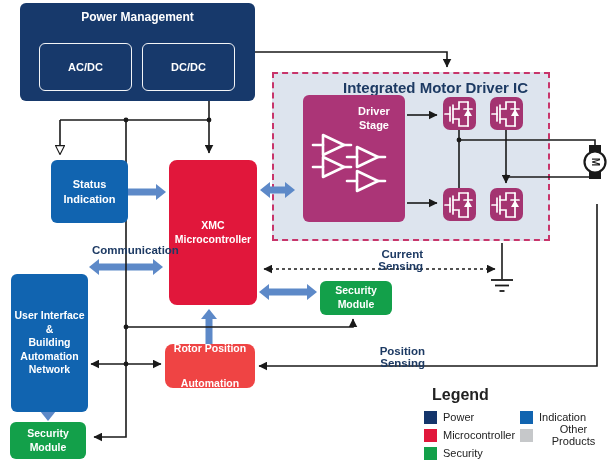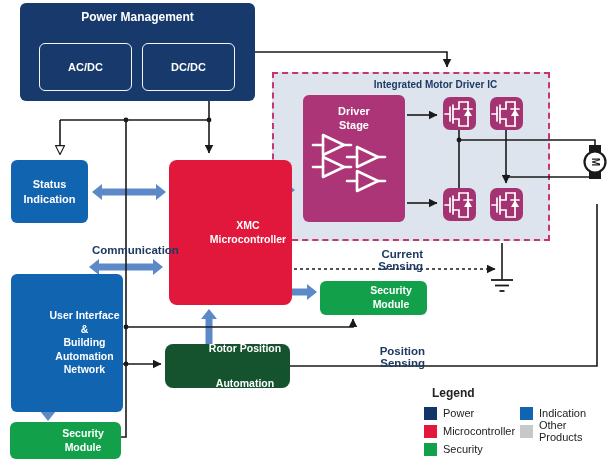--- a/index.html
+++ b/index.html
@@ -9,44 +9,44 @@
   }
   .block{
     position:absolute;color:#ffffff;font-weight:700;text-align:center;
     display:flex;flex-direction:column;align-items:center;justify-content:center;
     line-height:1.3;z-index:3;
   }
   .blue{background:#1164b0;}
   .navy{background:#17396b;}
   .red{background:#e1173b;}
   .green{background:#13a04a;}
-  .sensor{background:#14532d;gap:21px;}
+  .sensor{background:#ef4444;gap:21px;}
   .magenta{background:#ab3577;}
   .r6{border-radius:6px;} .r8{border-radius:8px;}
   .pm-title{position:absolute;top:7px;left:0;right:0;text-align:center;font-size:12px;font-weight:700;}
   .pm-sub{
     position:absolute;border:1.5px solid rgba(255,255,255,.95);border-radius:6px;
     display:flex;align-items:center;justify-content:center;font-size:11px;font-weight:700;
   }
   .ic-bg{
     position:absolute;left:272px;top:72px;width:278px;height:169px;
     background:#dde4ee;border:2px dashed #c8356b;z-index:1;box-sizing:border-box;
   }
   .ic-title{position:absolute;left:272px;top:79px;width:327px;text-align:center;
-    font-size:10px;font-weight:700;color:#1d3a63;z-index:3;}
+    font-size:15px;font-weight:700;color:#1d3a63;z-index:3;}
   .mosfet{position:absolute;width:33px;height:33px;background:#a43471;border-radius:7px;z-index:3;}
   .mosfet svg{display:block;}
   .lbl{position:absolute;font-size:11.5px;font-weight:600;color:#1d3a63;text-align:right;z-index:3;}
   svg.layer{position:absolute;left:0;top:0;z-index:2;}
-  .fs10{font-size:10.5px;padding-left:35px;} .fs11{font-size:11px;}
+  .fs10{font-size:10.5px;} .fs11{font-size:11px;margin-left:40px;}
   
   .legend{position:absolute;left:418px;top:386px;width:190px;z-index:3;color:#222;}
-  .legend-title{font-size:12px;font-weight:600;margin:0 0 4px 14px;}
+  .legend-title{font-size:16px;font-weight:600;margin:0 0 4px 14px;}
   .legend-grid{display:grid;grid-template-columns:96px auto;grid-template-rows:repeat(3,18px);
-    grid-auto-flow:column;margin-left:6px;}
+    grid-auto-flow:column;margin-left:6px;text-align:center;}
   .legend-item{display:flex;align-items:center;gap:6px;font-size:11px;}
   .swatch{width:13px;height:13px;display:inline-block;flex:0 0 13px;}
 </style>
 </head>
 <body>
 
 <div id="canvas">
 
   <div class="ic-bg"></div>
   <div class="ic-title">Integrated Motor Driver IC</div>

